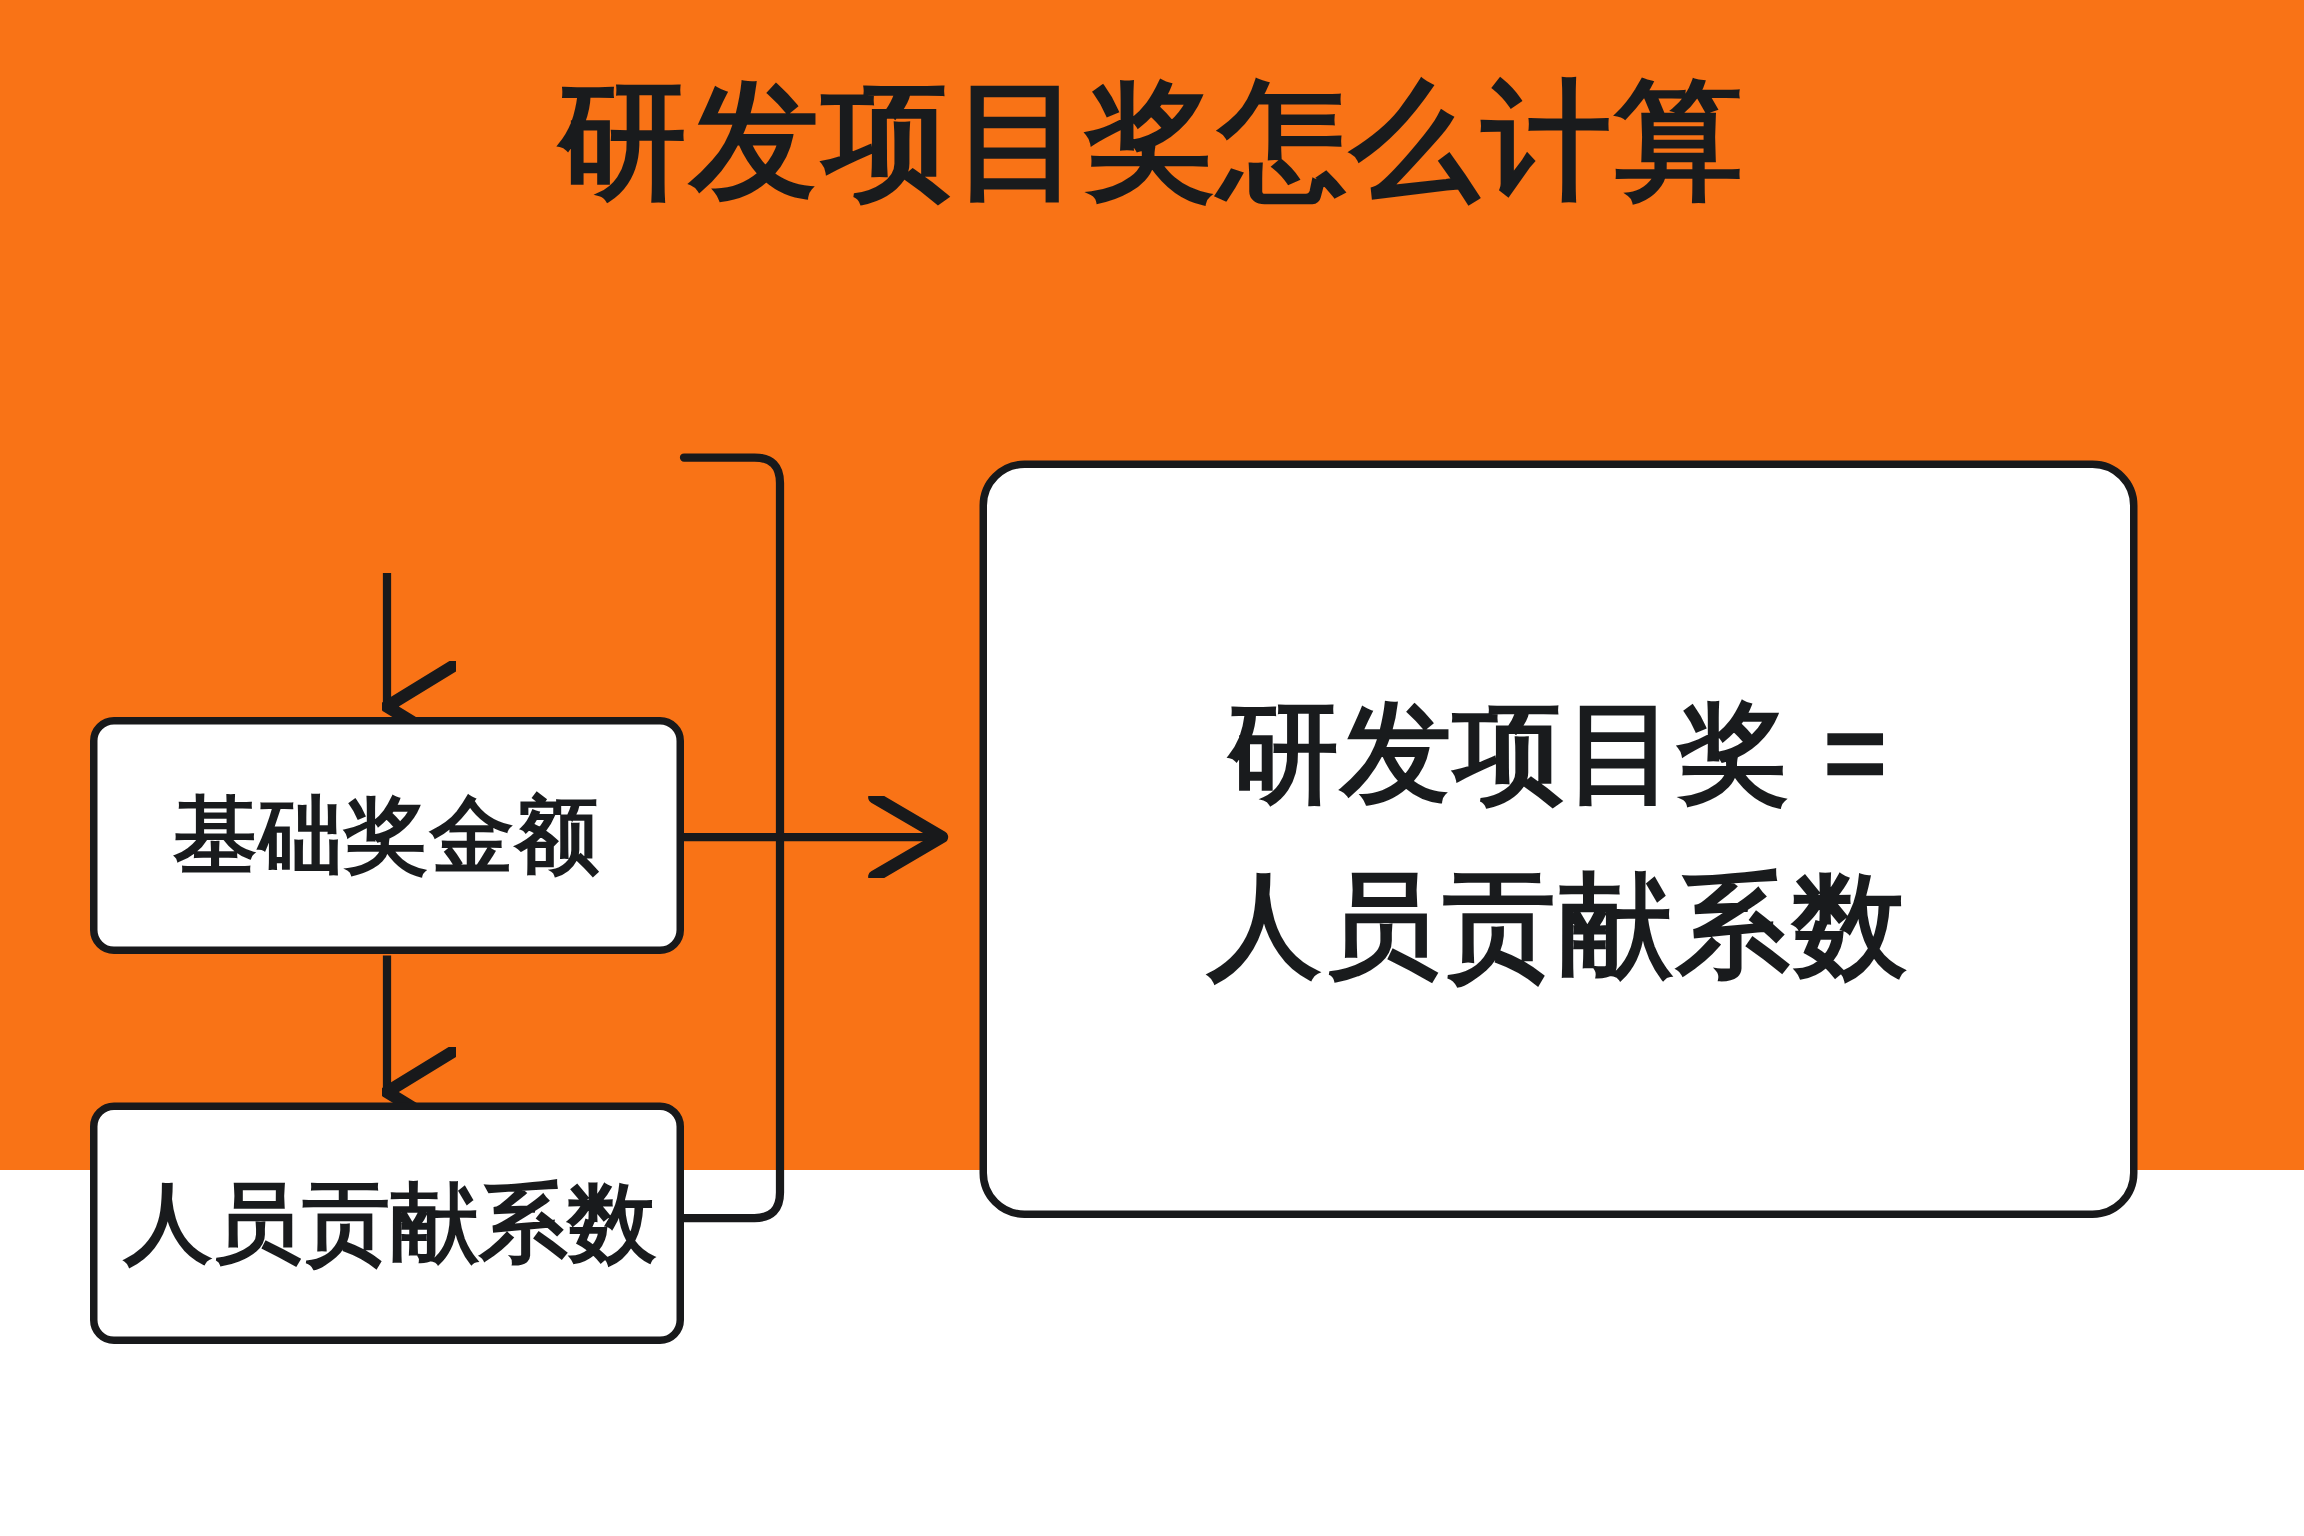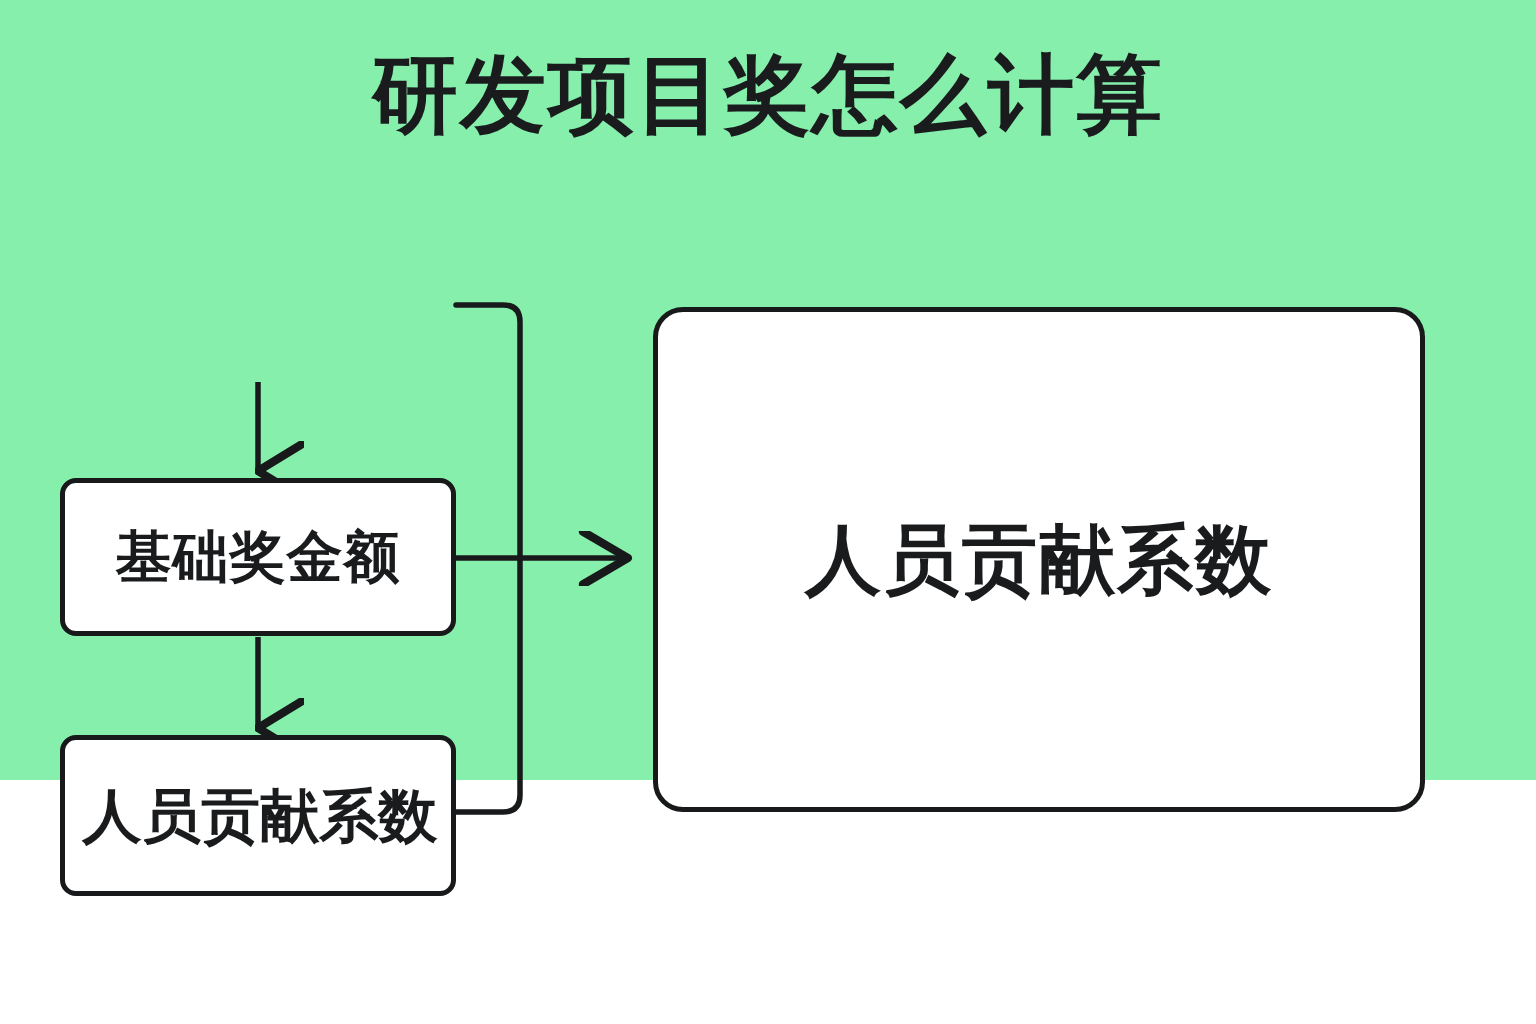--- a/index.html
+++ b/index.html
@@ -16,21 +16,21 @@
     font-family: "Liberation Sans", "DejaVu Sans", sans-serif;
     color: #1a1a1a;
   }
 
   #diagram-root {
     position: absolute;
     left: 0;
     top: 0;
     width: 1536px;
     height: 780px;
-    background: #86efac;
+    background: #f97316;
   }
 
   
   .page-title {
     position: absolute;
     left: 0;
     top: 42px;
     width: 1536px;
     text-align: center;
     font-size: 86px;
@@ -144,16 +144,17 @@
 
   <div class="node-box" id="node-base-bonus">
     <span class="node-label">基础奖金额</span>
   </div>
 
   <div class="node-box" id="node-contrib-factor">
     <span class="node-label">人员贡献系数</span>
   </div>
 
   <div id="formula-panel">
+    <div class="formula-line" id="formula-line-1">研发项目奖 =</div>
     <div class="formula-line" id="formula-line-3">人员贡献系数</div>
   </div>
 
 </div>
 
 </body></html>

